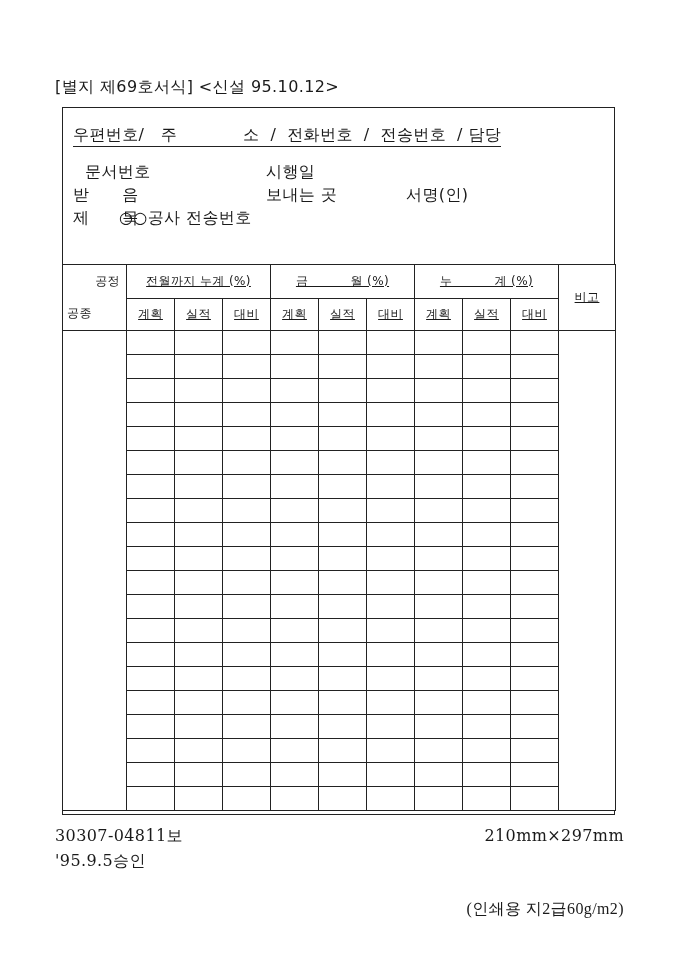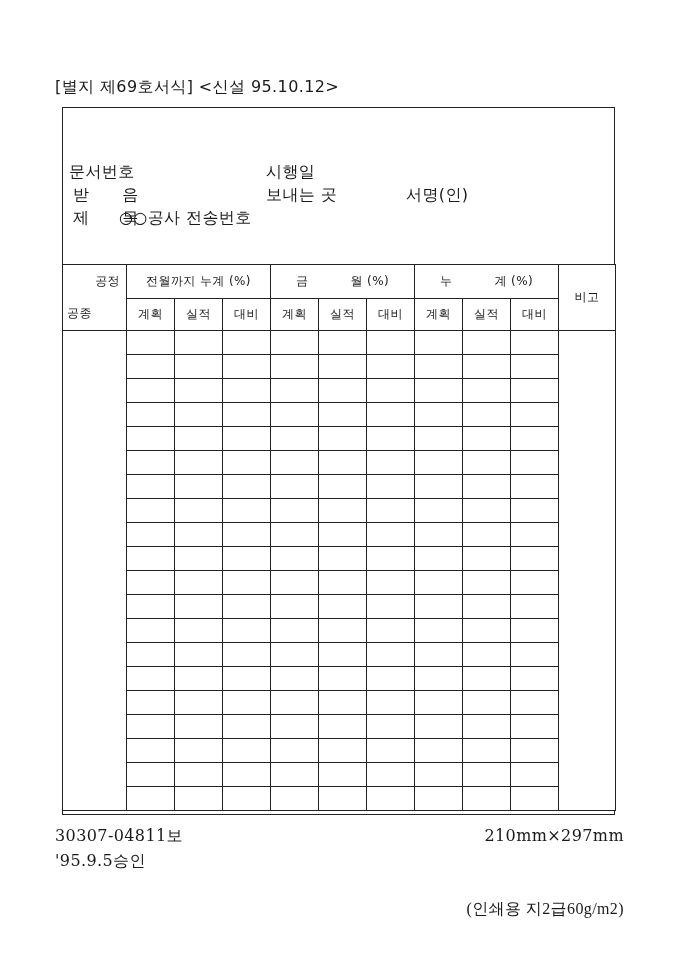--- a/index.html
+++ b/index.html
@@ -18,36 +18,37 @@
 
   .outer-box {
     left: 62px; top: 107px;
     width: 551px; height: 706px;
     border: 1px solid #222;
     background: #fff;
   }
 
   
   .addr-line   { left: 10px; top: 20px; border-bottom: 1px solid #222; padding-bottom: 4px; }
-  .doc-label   { left: 6px;  top: 57px; text-align: center; }
+  .doc-label   { left: 22px;  top: 57px; text-align: center; }
   .issue-label { left: 203px; top: 57px; }
   .recv-label  { left: 10px;  top: 80px; }
   .send-label  { left: 203px; top: 80px; }
   .sign-label  { left: 343px; top: 80px; }
   .subj-label  { left: 10px;  top: 103px; }
   .subj-value  { left: 56px;  top: 103px; }
   .statement   { left: 45px;  top: 126px; }
 
   
   table.report {
     position: absolute;
     left: -1px; top: 156px;
     width: 553px; height: 462px;
     border-collapse: collapse;
     table-layout: fixed;
+    text-decoration: underline;
   }
   table.report th, table.report td {
     border: 1px solid #222;
     padding: 0;
     font-weight: normal;
     font-size: 12px;
     letter-spacing: 0.4px;
     text-align: center;
     vertical-align: middle;
     background: #fff;
@@ -72,20 +73,21 @@
   .foot-right1 { right: 56px; top: 829px; text-align: right; }
   .foot-right2 { right: 56px; top: 902px; text-align: right; font-family: Liberation Serif, serif; }
 </style>
 </head>
 <body>
 
 <div class="abs txt form-label">[별지 제69호서식] &lt;신설 95.10.12&gt;</div>
 
 <div class="abs outer-box">
 
+  <div class="abs txt addr-line">우편번호/   주            소  /  전화번호  /  전송번호  / 담당</div>
 
   <div class="abs txt doc-label">문서번호</div>
   <div class="abs txt issue-label">시행일</div>
 
   <div class="abs txt recv-label">받      음</div>
   <div class="abs txt send-label">보내는 곳</div>
   <div class="abs txt sign-label">서명(인)</div>
 
   <div class="abs txt subj-label">제      목</div>
   <div class="abs txt subj-value">○○공사 전송번호</div>

